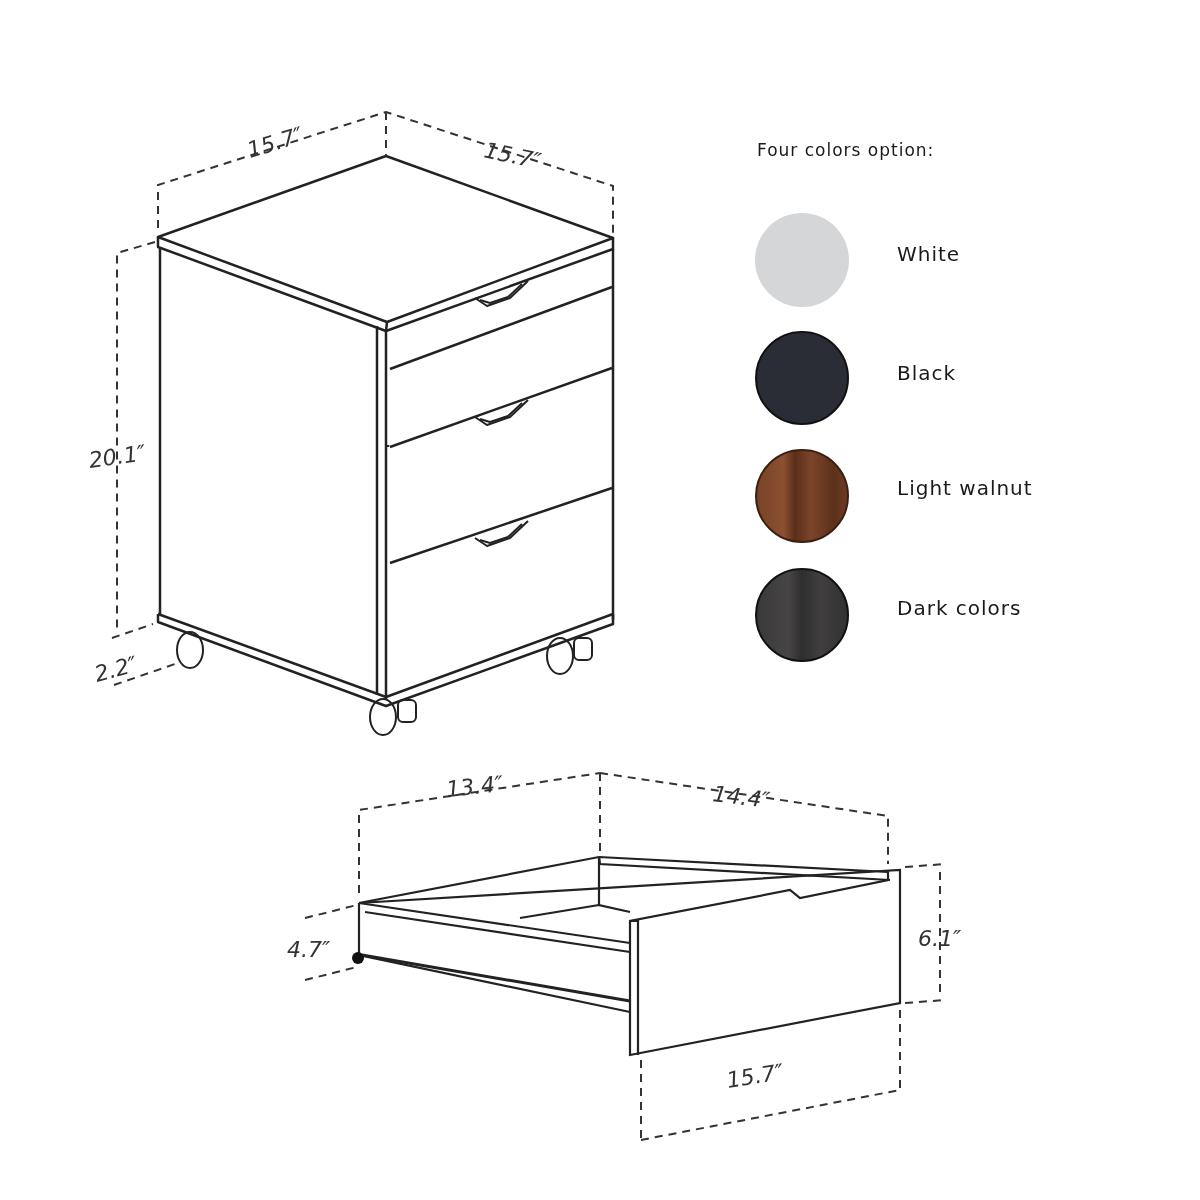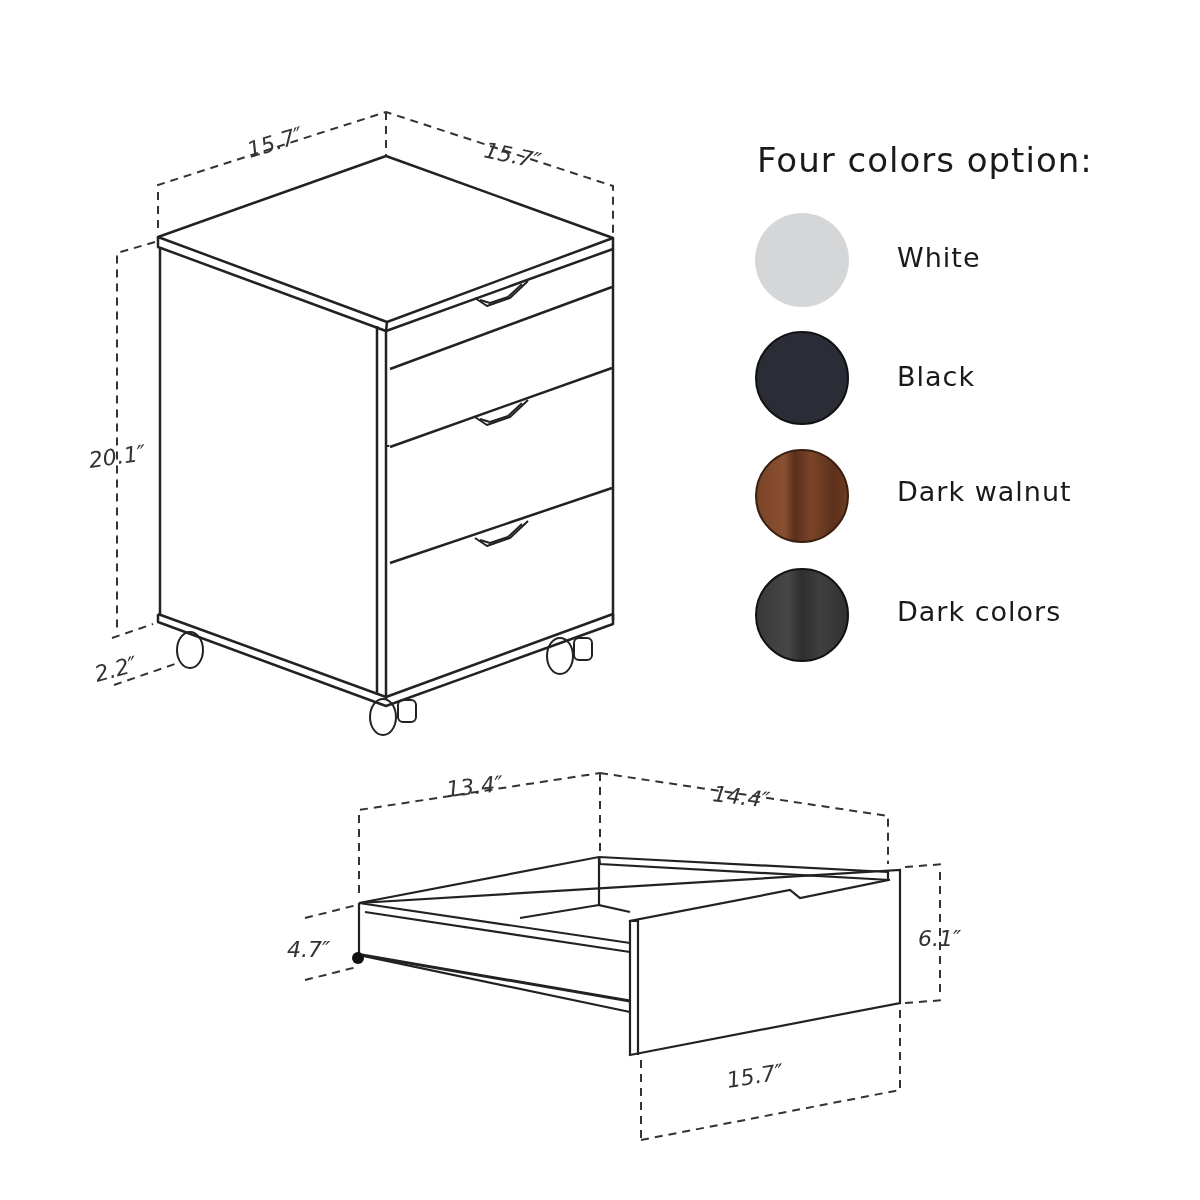--- a/index.html
+++ b/index.html
@@ -1,21 +1,21 @@
 <!DOCTYPE html>
 <html><head>
 <meta charset="utf-8">
 <style>
   html, body { margin:0; padding:0; background:#ffffff; }
   body { width:1200px; height:1200px; position:relative; overflow:hidden; font-family:"DejaVu Sans", sans-serif; }
   svg.diagram { position:absolute; left:0; top:0; }
   .dim { font-family:"DejaVu Sans", sans-serif; font-size:22px; fill:#333; font-style:italic; }
-  .legend-title { position:absolute; left:757px; top:140px; font-size:34px; color:#1a1a1a; letter-spacing:1px; font-family:"DejaVu Sans", sans-serif; }
+  .legend-title { position:absolute; left:757px; top:140px; font-size:17px; color:#1a1a1a; letter-spacing:1px; font-family:"DejaVu Sans", sans-serif; }
   .swatch { position:absolute; width:94px; height:94px; border-radius:50%; }
-  .swatch-label { position:absolute; font-size:27px; color:#1a1a1a; letter-spacing:1px; font-family:"DejaVu Sans", sans-serif; }
+  .swatch-label { position:absolute; font-size:20px; color:#1a1a1a; letter-spacing:1px; font-family:"DejaVu Sans", sans-serif; }
 </style>
 </head>
 <body>
 
 <svg class="diagram" width="1200" height="1200" viewBox="0 0 1200 1200" xmlns="http://www.w3.org/2000/svg">
   <g stroke="#222" stroke-width="2.5" fill="none" stroke-linejoin="round">
 
     <g>
       <polygon points="158,237 386,156 613,238 387,322" fill="#fff"></polygon>
       <polyline points="158,237 158,247 386,331 387,322"></polyline>
@@ -108,16 +108,16 @@
 
 <div class="legend-title">Four colors option:</div>
 
 <div class="swatch" style="left:755px;top:213px;background:#d4d6d8;"></div>
 <div class="swatch-label" style="left:897px;top:242px;">White</div>
 
 <div class="swatch" style="left:755px;top:331px;background:#2a2d36;border:2px solid #111;box-sizing:border-box;"></div>
 <div class="swatch-label" style="left:897px;top:361px;text-align:right;">Black</div>
 
 <div class="swatch" style="left:755px;top:449px;background:linear-gradient(90deg,#7a4328 0%,#8a5030 30%,#5a2e1a 42%,#7b4529 60%,#5d311c 85%,#6e3b23 100%);border:2px solid #3a2010;box-sizing:border-box;"></div>
-<div class="swatch-label" style="left:897px;top:476px;">Dark walnut</div>
+<div class="swatch-label" style="left:897px;top:476px;">Light walnut</div>
 
 <div class="swatch" style="left:755px;top:568px;background:linear-gradient(90deg,#3a3939 0%,#474545 35%,#2f2e2e 50%,#403e3e 70%,#333232 100%);border:2px solid #111;box-sizing:border-box;"></div>
 <div class="swatch-label" style="left:897px;top:596px;">Dark colors</div>
 
 </body></html>

